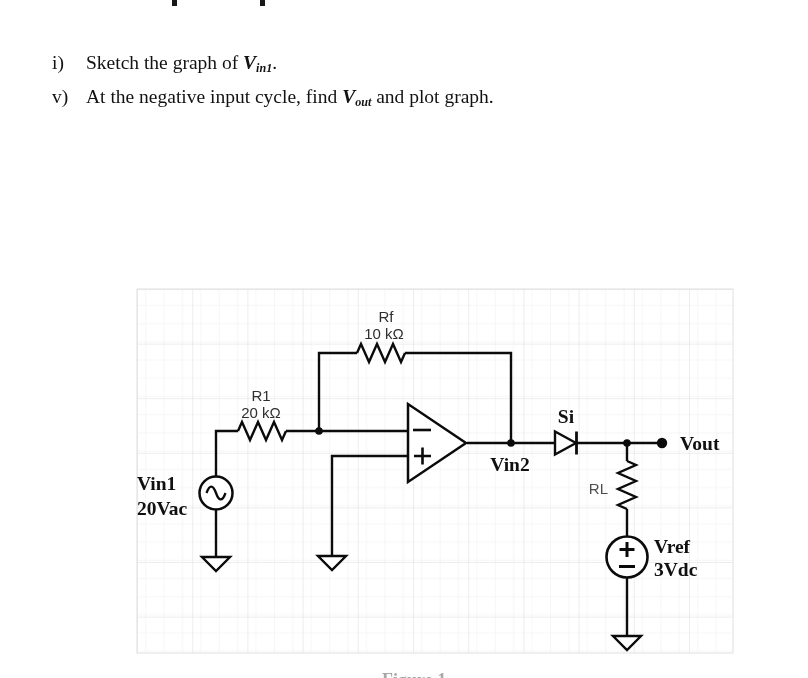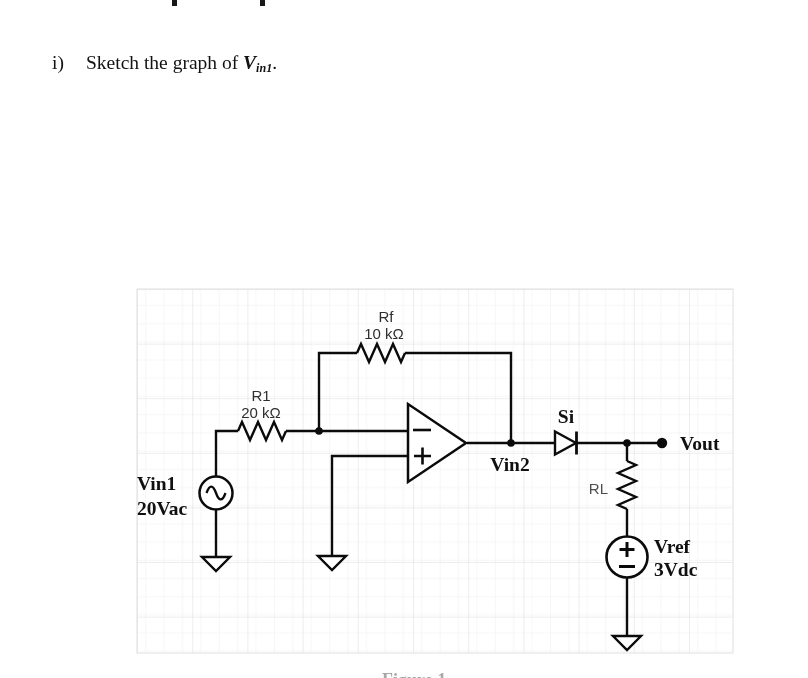--- a/index.html
+++ b/index.html
@@ -49,20 +49,21 @@
 <body>
 
 <div class="page">
 
   <div class="frag frag-a"></div>
   <div class="frag frag-b"></div>
 
 
   <div class="question-list">
       <div class="qitem"><span class="qnum">i)</span><span><span>Sketch the graph of </span><span class="seg-var">V</span><span class="seg-sub">in1</span><span>.</span></span></div>
+      <div class="qitem"><span class="qnum">v)</span><span><span>At the negative input cycle, find </span><span class="seg-var">V</span><span class="seg-sub">out</span><span> and plot graph.</span></span></div>
     </div>
 
   <svg class="circuit-svg" width="808" height="678" viewBox="0 0 808 678">
     <defs>
       <pattern id="gMinor" width="18.4" height="18.2" x="137" y="289" patternUnits="userSpaceOnUse">
         <path d="M 18.4 0 L 0 0 0 18.2" fill="none" stroke="#ededed" stroke-width="1"></path>
       </pattern>
       <pattern id="gMajor" width="55.2" height="54.6" x="137" y="289" patternUnits="userSpaceOnUse">
         <rect width="55.2" height="54.6" fill="url(#gMinor)"></rect>
         <path d="M 55.2 0 L 0 0 0 54.6" fill="none" stroke="#dcdcdc" stroke-width="1"></path>

